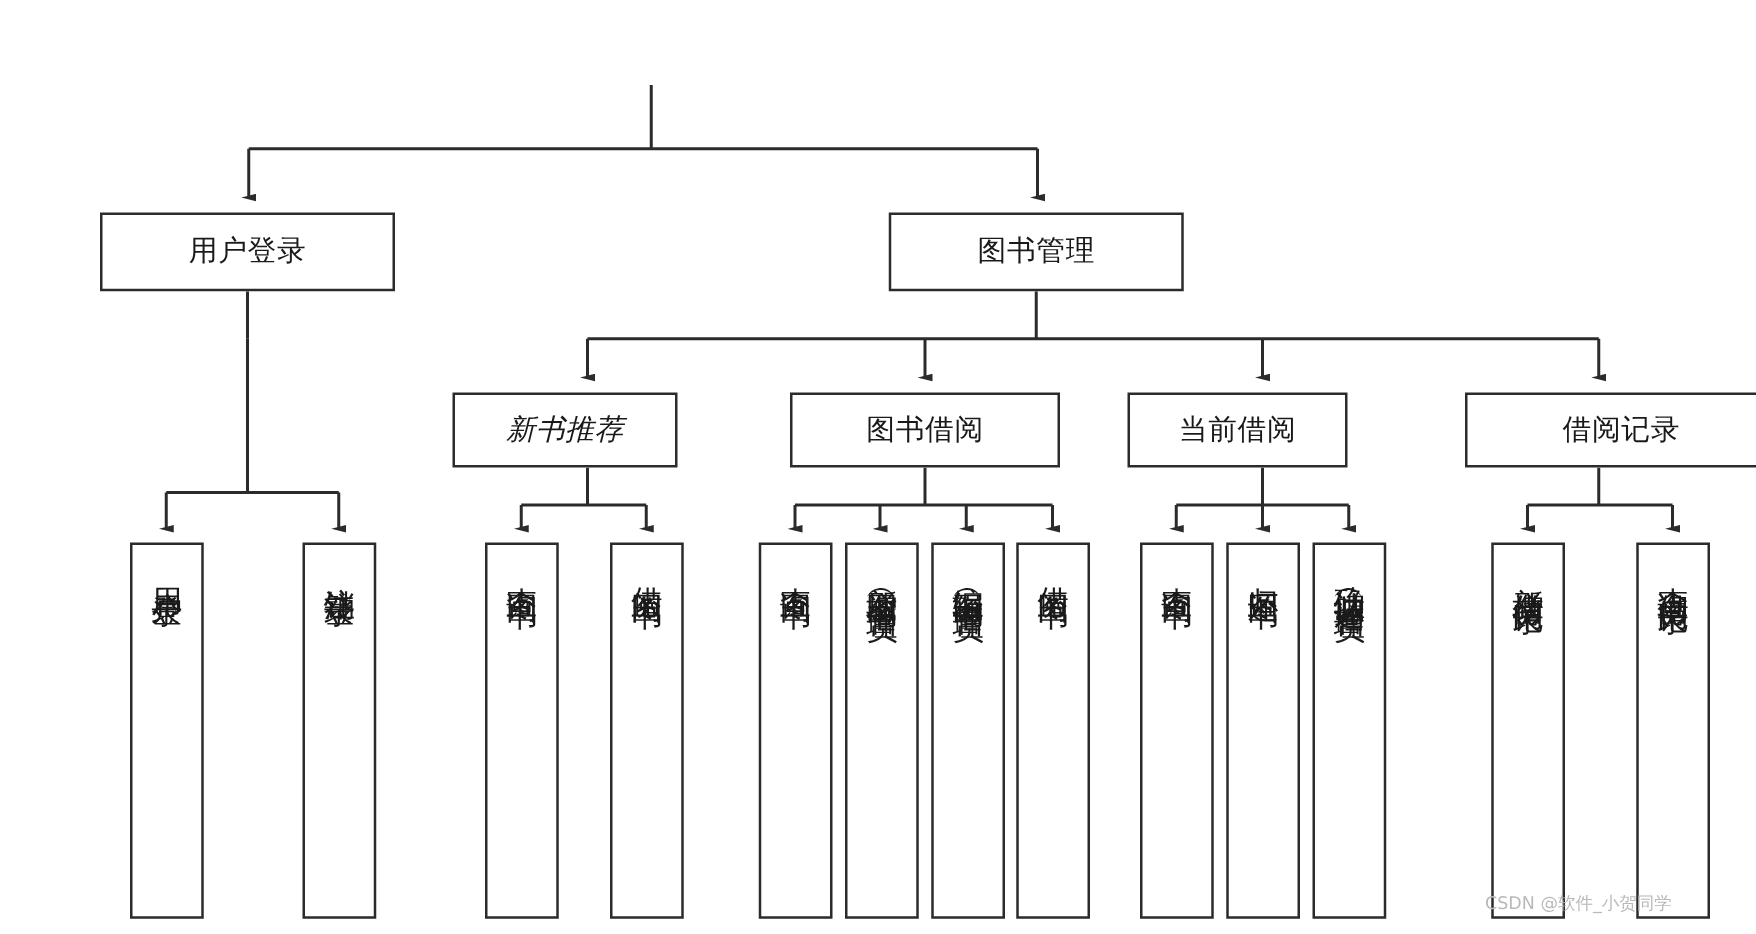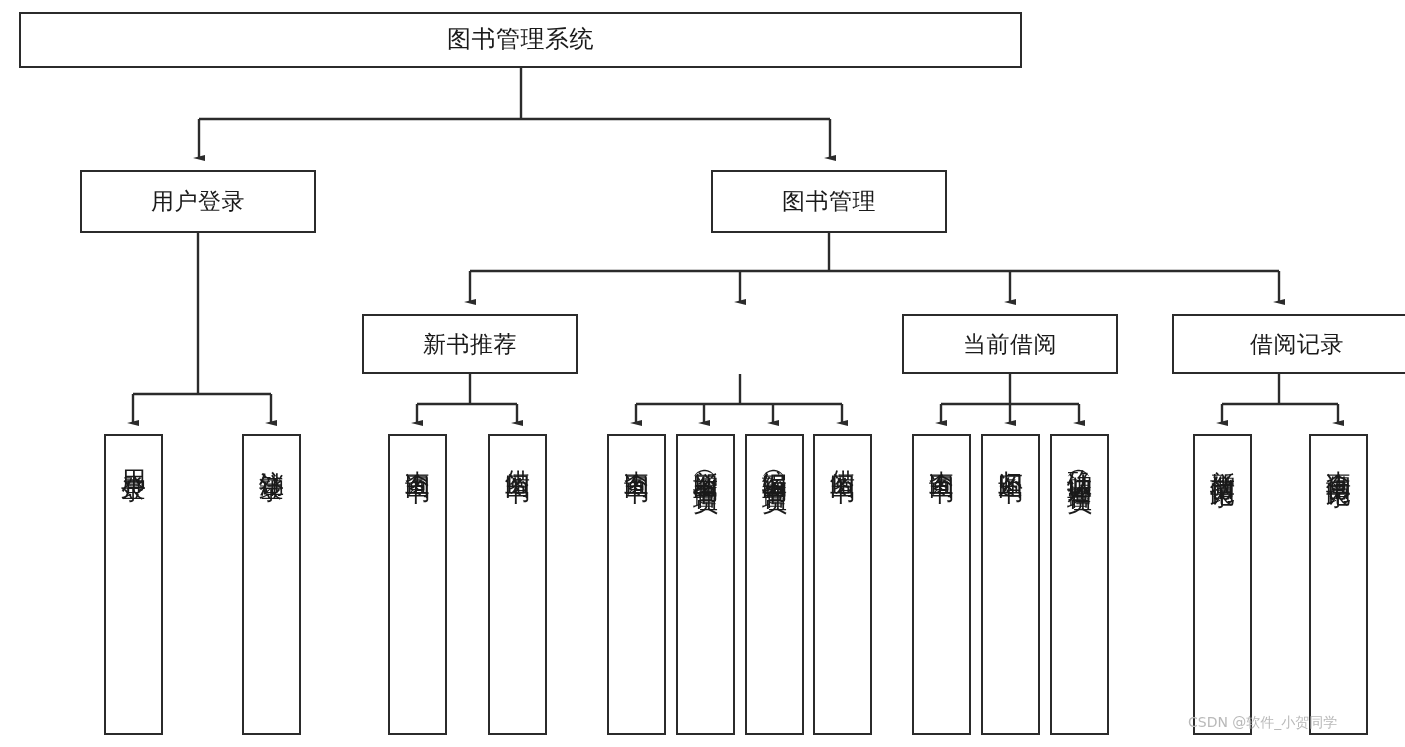--- a/index.html
+++ b/index.html
@@ -120,38 +120,38 @@
       <path d="M1010,404 L1010,423" marker-end="url(#arrow)"></path>
       <path d="M1079,404 L1079,423" marker-end="url(#arrow)"></path>
 
       <path d="M1279,374 L1279,404"></path>
       <path d="M1222,404 L1338,404"></path>
       <path d="M1222,404 L1222,423" marker-end="url(#arrow)"></path>
       <path d="M1338,404 L1338,423" marker-end="url(#arrow)"></path>
     </g>
   </svg>
 
-  <div class="node horizontal root" style="left:19px; top:12px; width:1003px; height:56px;">
-    <span class="node-label">图书管理系统</span>
-  </div>
 
   <div class="node horizontal" style="left:80px; top:170px; width:236px; height:63px;">
     <span class="node-label">用户登录</span>
   </div>
 
   <div class="node horizontal" style="left:711px; top:170px; width:236px; height:63px;align-items:center;">
     <span class="node-label">图书管理</span>
   </div>
 
-  <div class="node horizontal" style="left:362px; top:314px; width:216px; height:60px;">
+  <div class="node horizontal" style="left:362px; top:314px; width:180px; height:60px;font-style:italic;">
     <span class="node-label">新书推荐</span>
   </div>
 
-
-  <div class="node horizontal" style="left:902px; top:314px; width:216px; height:60px;">
+  <div class="node horizontal" style="left:632px; top:314px; width:216px; height:60px;">
+    <span class="node-label">图书借阅</span>
+  </div>
+
+  <div class="node horizontal" style="left:902px; top:314px; width:176px; height:60px;">
     <span class="node-label">当前借阅</span>
   </div>
 
   <div class="node horizontal" style="left:1172px; top:314px; width:250px; height:60px;">
     <span class="node-label">借阅记录</span>
   </div>
 
   <div class="node vertical" style="left:104px; top:434px; width:59px; height:301px;">
     <span class="node-label">用户登录</span>
   </div>

